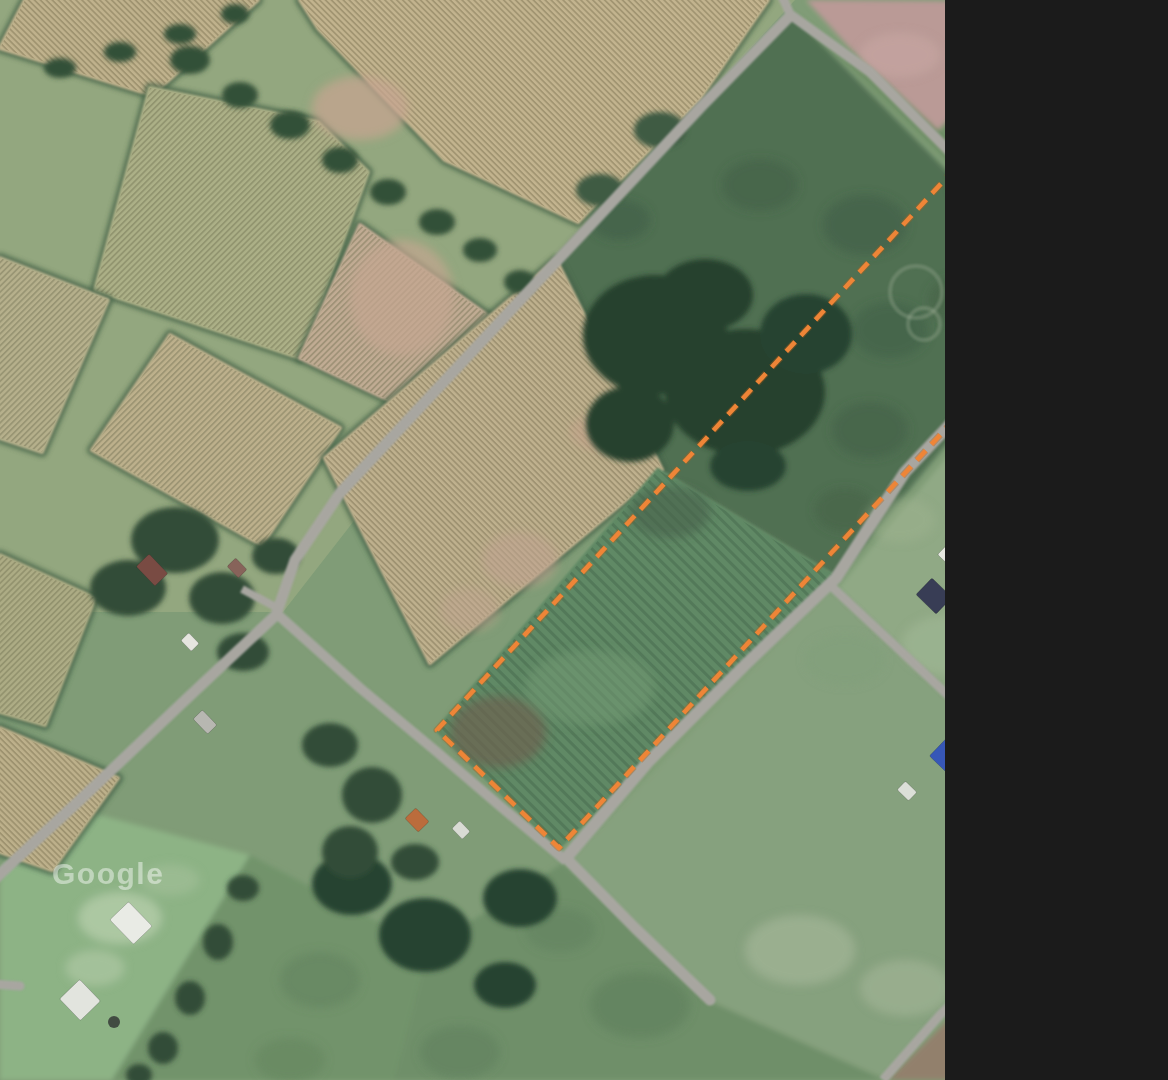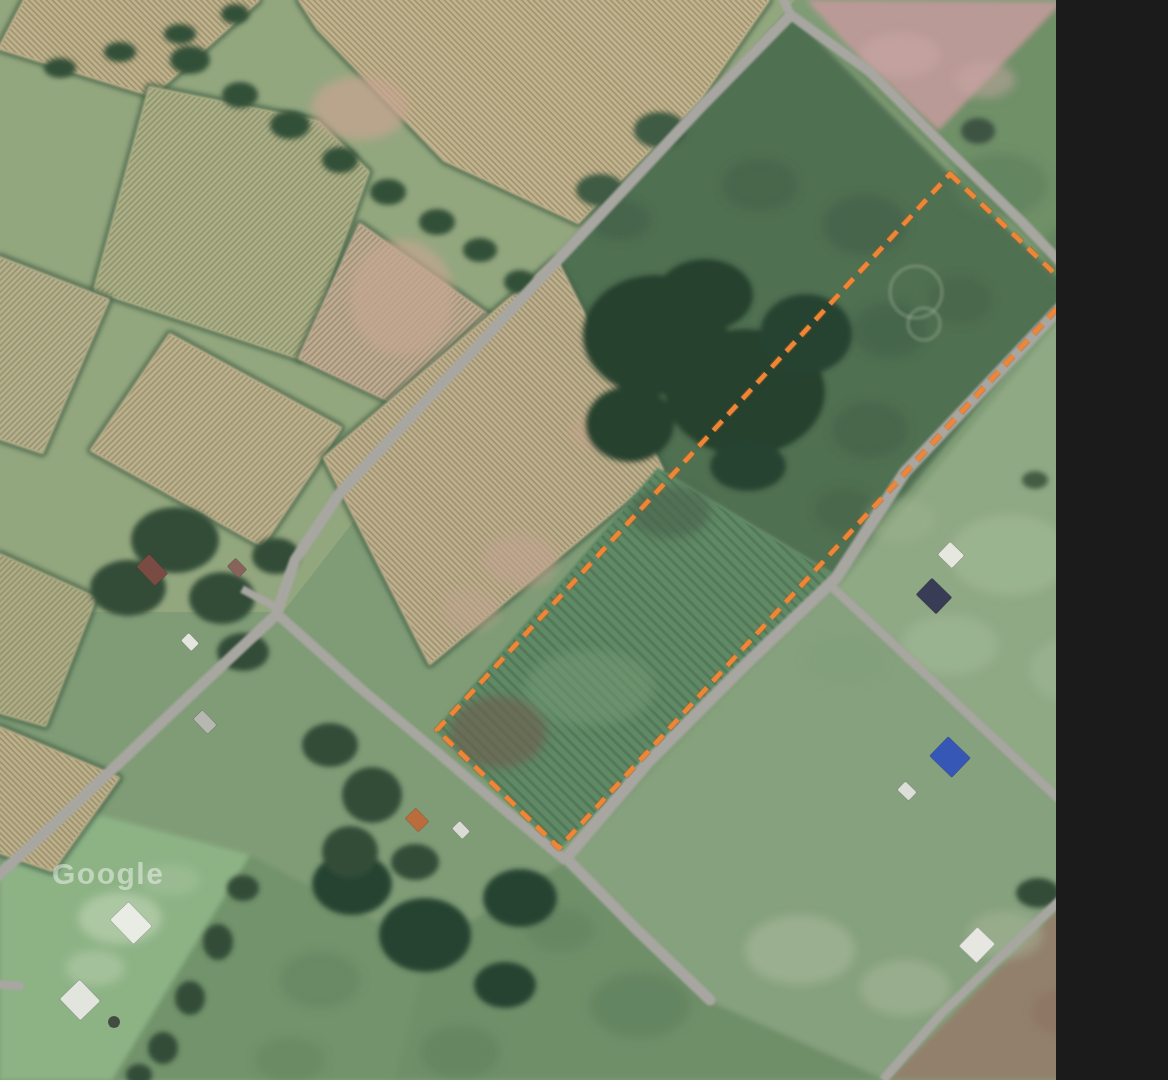--- a/index.html
+++ b/index.html
@@ -1,17 +1,17 @@
 <!DOCTYPE html>
 <html><head>
 <meta charset="utf-8">
 <style>
   html,body{margin:0;padding:0;background:#1b1b1b;}
   .viewport{
-    position:relative;width:1056px;height:1080px;overflow:hidden;
+    position:relative;width:945px;height:1080px;overflow:hidden;
     background:#7E9E74;
     font-family:"Liberation Sans", sans-serif;
   }
   svg.layer{position:absolute;left:0;top:0;display:block;}
   #base{filter:blur(.7px) saturate(.93) contrast(.97);}
   .watermark-text{
     font-family:"Liberation Sans", sans-serif;
     font-weight:700;
     font-size:30px;
     letter-spacing:1.5px;

